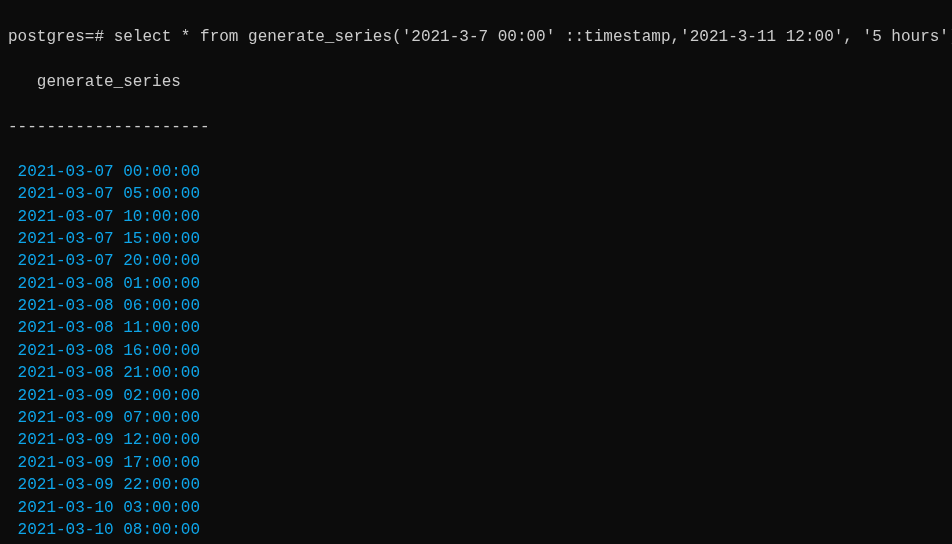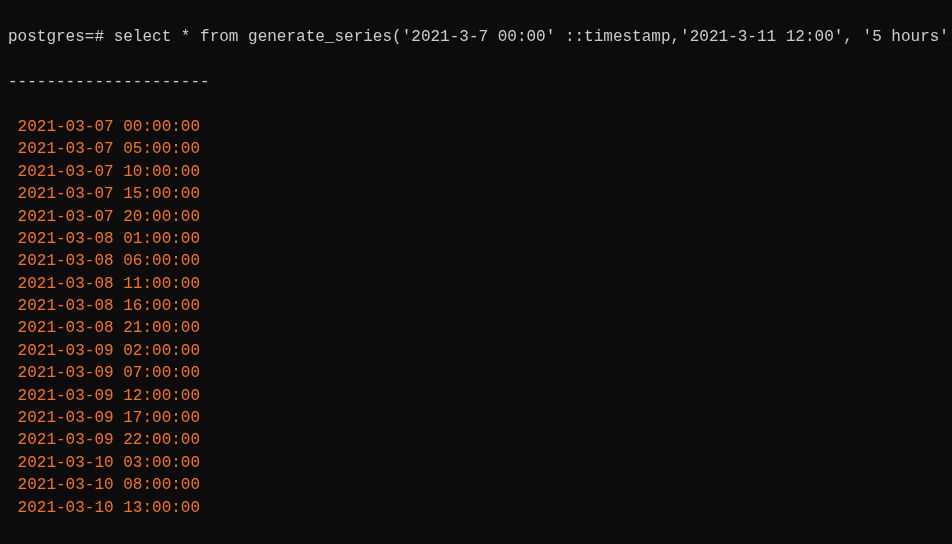--- a/index.html
+++ b/index.html
@@ -24,24 +24,25 @@
     .prompt-line {
       color: #cccccc;
     }
     .header-line {
       color: #cccccc;
     }
     .separator-line {
       color: #cccccc;
     }
     .data-row {
-      color: #f97316;
+      color: #0ea5e9;
     }
   </style>
 </head>
 <body>
 
 <div class="terminal">
 <div class="prompt-line"><span>postgres=# </span><span>select * from generate_series('2021-3-7 00:00' ::timestamp,'2021-3-11 12:00', '5 hours');</span></div>
+<div class="header-line">   generate_series</div>
 <div class="separator-line">---------------------</div>
 <div id="rows-container"><div class="data-row"> 2021-03-07 00:00:00</div><div class="data-row"> 2021-03-07 05:00:00</div><div class="data-row"> 2021-03-07 10:00:00</div><div class="data-row"> 2021-03-07 15:00:00</div><div class="data-row"> 2021-03-07 20:00:00</div><div class="data-row"> 2021-03-08 01:00:00</div><div class="data-row"> 2021-03-08 06:00:00</div><div class="data-row"> 2021-03-08 11:00:00</div><div class="data-row"> 2021-03-08 16:00:00</div><div class="data-row"> 2021-03-08 21:00:00</div><div class="data-row"> 2021-03-09 02:00:00</div><div class="data-row"> 2021-03-09 07:00:00</div><div class="data-row"> 2021-03-09 12:00:00</div><div class="data-row"> 2021-03-09 17:00:00</div><div class="data-row"> 2021-03-09 22:00:00</div><div class="data-row"> 2021-03-10 03:00:00</div><div class="data-row"> 2021-03-10 08:00:00</div><div class="data-row"> 2021-03-10 13:00:00</div></div>
 
 </div>
 
 </body></html>

